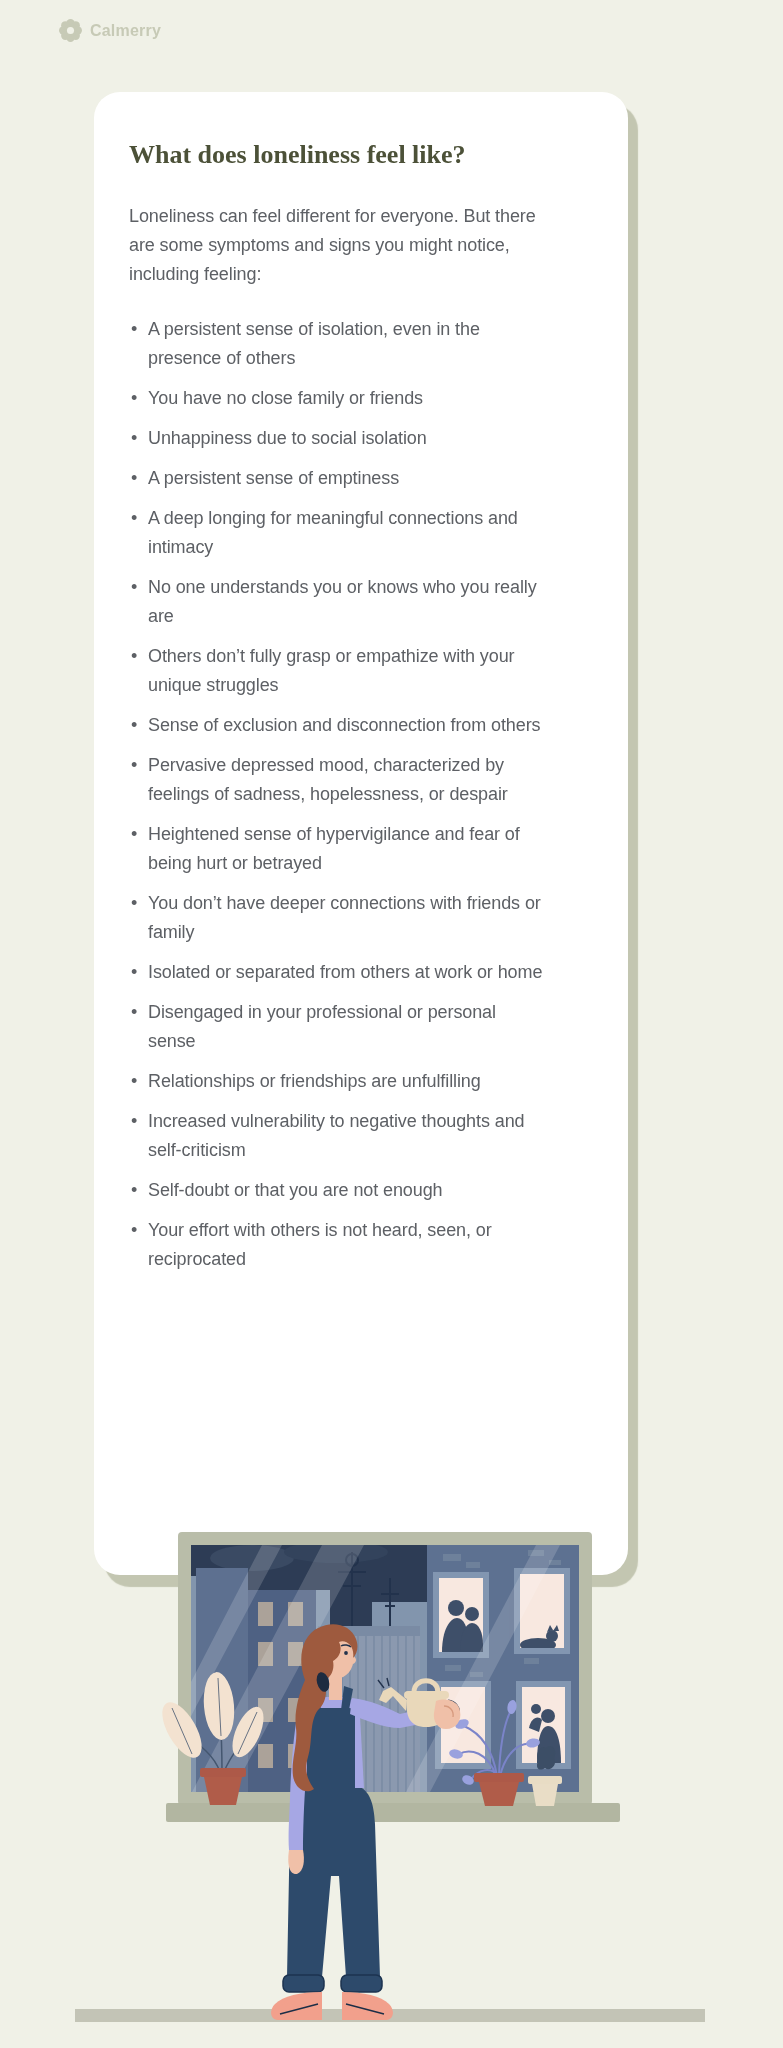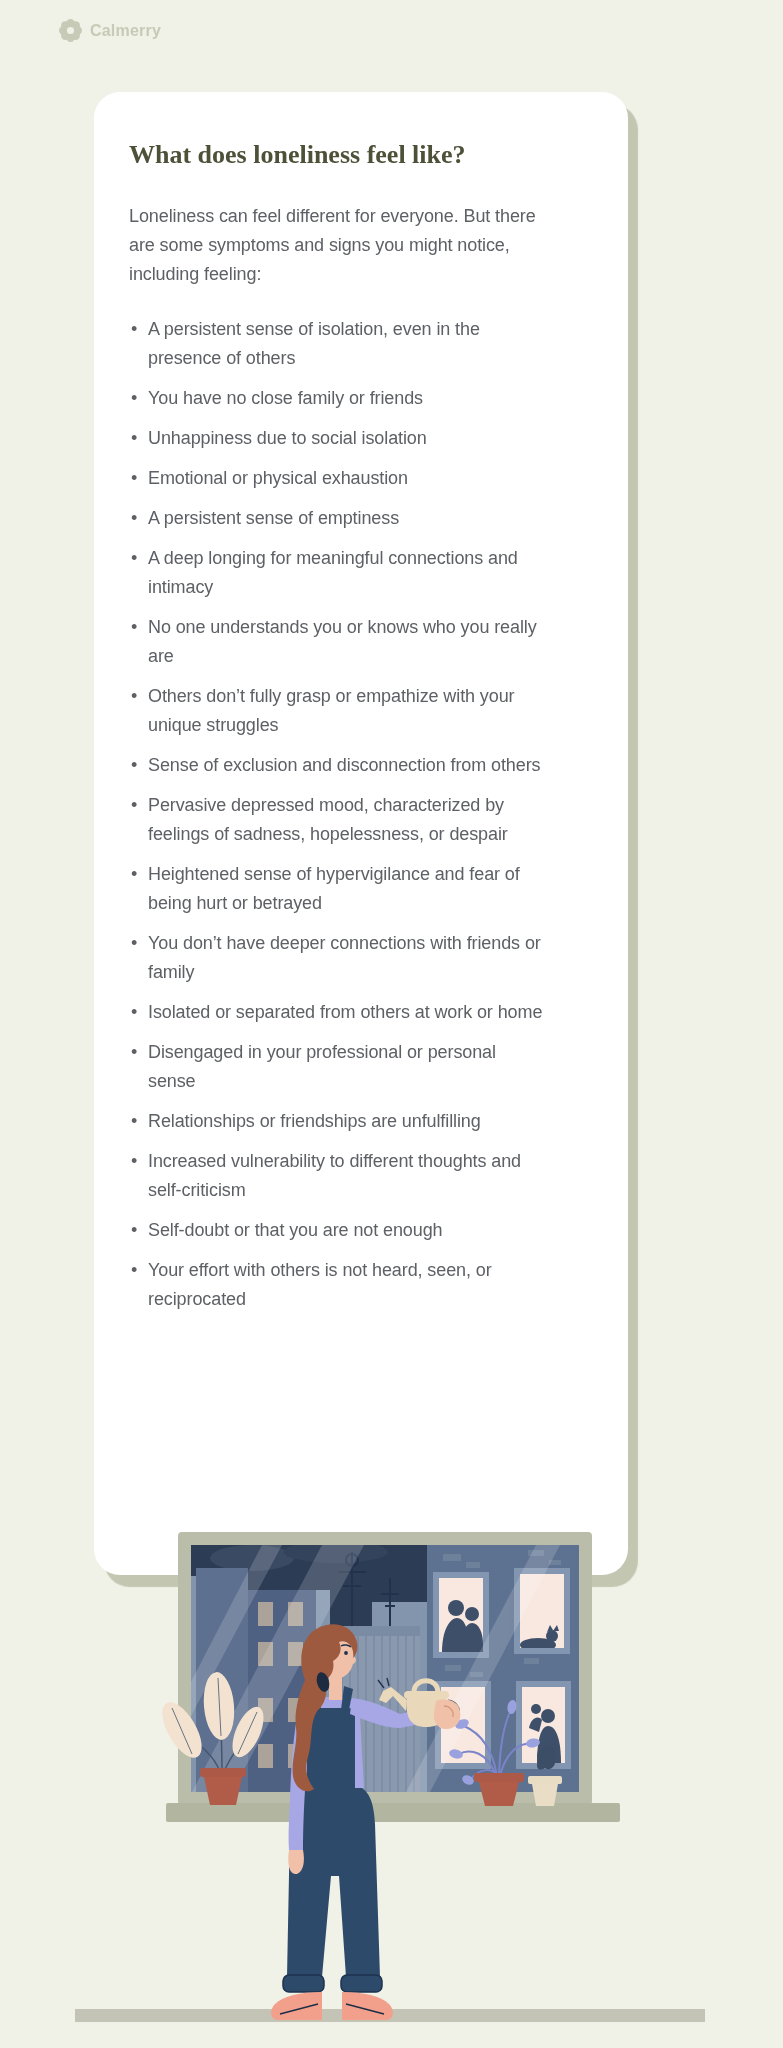--- a/index.html
+++ b/index.html
@@ -58,33 +58,32 @@
   </div>
 </header>
 
 <main class="card">
   <h1>What does loneliness feel like?</h1>
   <p class="intro">Loneliness can feel different for everyone. But there are some symptoms and signs you might notice, including feeling:</p>
   <ul class="symptoms" id="symptoms-list">
       <li>A persistent sense of isolation, even in the presence of others</li>
       <li>You have no close family or friends</li>
       <li>Unhappiness due to social isolation</li>
-      <li>Emotional or physical exhaustion</li>
       <li>A persistent sense of emptiness</li>
       <li>A deep longing for meaningful connections and intimacy</li>
       <li>No one understands you or knows who you really are</li>
       <li>Others don’t fully grasp or empathize with your unique struggles</li>
       <li>Sense of exclusion and disconnection from others</li>
       <li>Pervasive depressed mood, characterized by feelings of sadness, hopelessness, or despair</li>
       <li>Heightened sense of hypervigilance and fear of being hurt or betrayed</li>
       <li>You don’t have deeper connections with friends or family</li>
       <li>Isolated or separated from others at work or home</li>
       <li>Disengaged in your professional or personal sense</li>
       <li>Relationships or friendships are unfulfilling</li>
-      <li>Increased vulnerability to different thoughts and self-criticism</li>
+      <li>Increased vulnerability to negative thoughts and self-criticism</li>
       <li>Self-doubt or that you are not enough</li>
       <li>Your effort with others is not heard, seen, or reciprocated</li>
     </ul>
 </main>
 
 <div class="illustration">
 <svg width="783" height="518" viewBox="0 0 783 518">
   <defs>
     <clipPath id="glassClip">
           <rect x="191" y="15" width="388" height="247"></rect>

